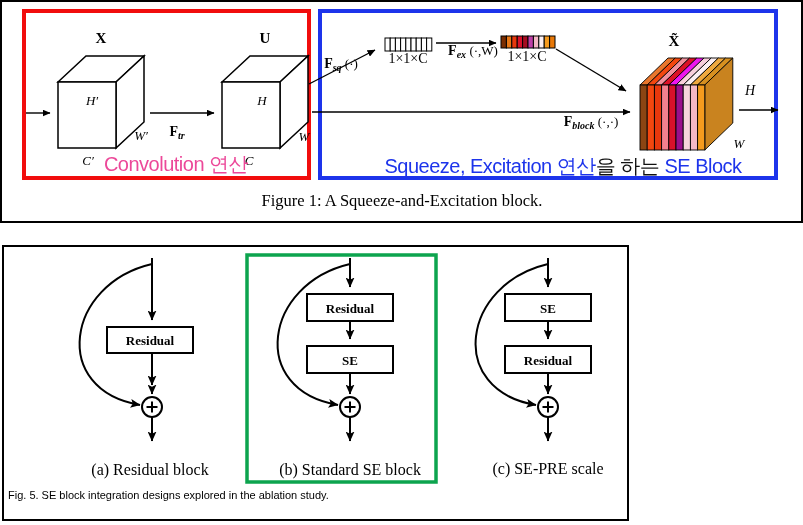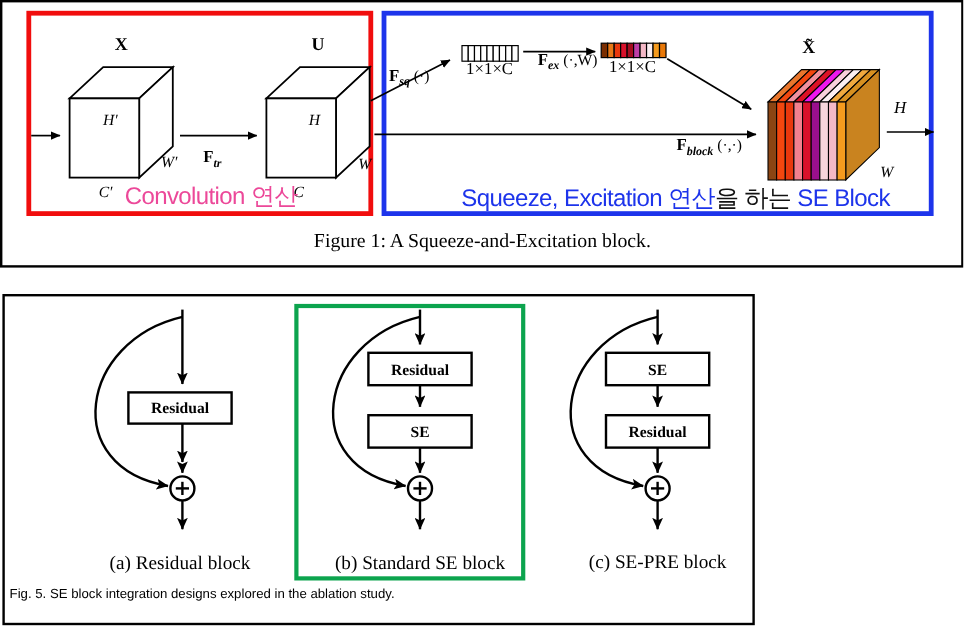--- a/index.html
+++ b/index.html
@@ -190,17 +190,17 @@
   <span class="lbl caption-serif" style="left:402px;top:201px;text-align:right;">Figure 1: A Squeeze-and-Excitation block.</span>
 
   <span class="lbl boxtext" style="left:150px;top:340px;">Residual</span>
   <span class="lbl boxtext" style="left:350px;top:308px;">Residual</span>
   <span class="lbl boxtext" style="left:350px;top:360px;">SE</span>
   <span class="lbl boxtext" style="left:548px;top:308px;">SE</span>
   <span class="lbl boxtext" style="left:548px;top:360px;">Residual</span>
 
   <span class="lbl subcap" style="left:150px;top:470px;">(a) Residual block</span>
   <span class="lbl subcap" style="left:350px;top:470px;">(b) Standard SE block</span>
-  <span class="lbl subcap" style="left:548px;top:469px;">(c) SE-PRE block</span>
+  <span class="lbl subcap" style="left:548px;top:469px;">(c) SE-PRE scale</span>
 
   <span id="fig5-caption">Fig. 5. SE block integration designs explored in the ablation study.</span>
 
 </div>
 
 </body></html>

